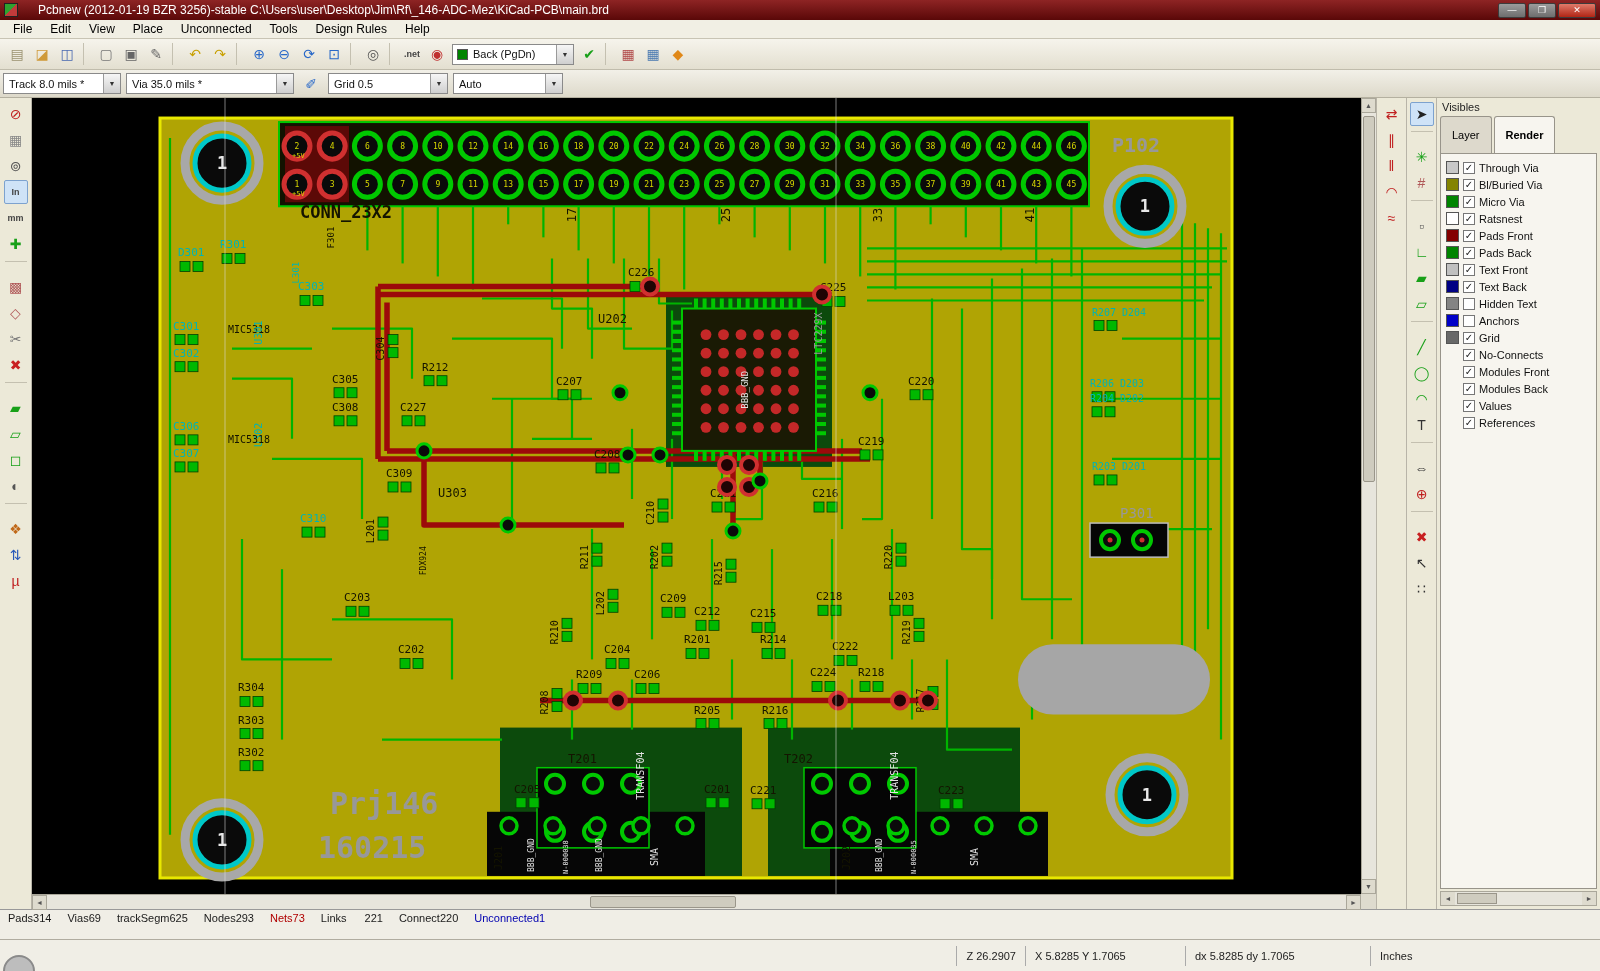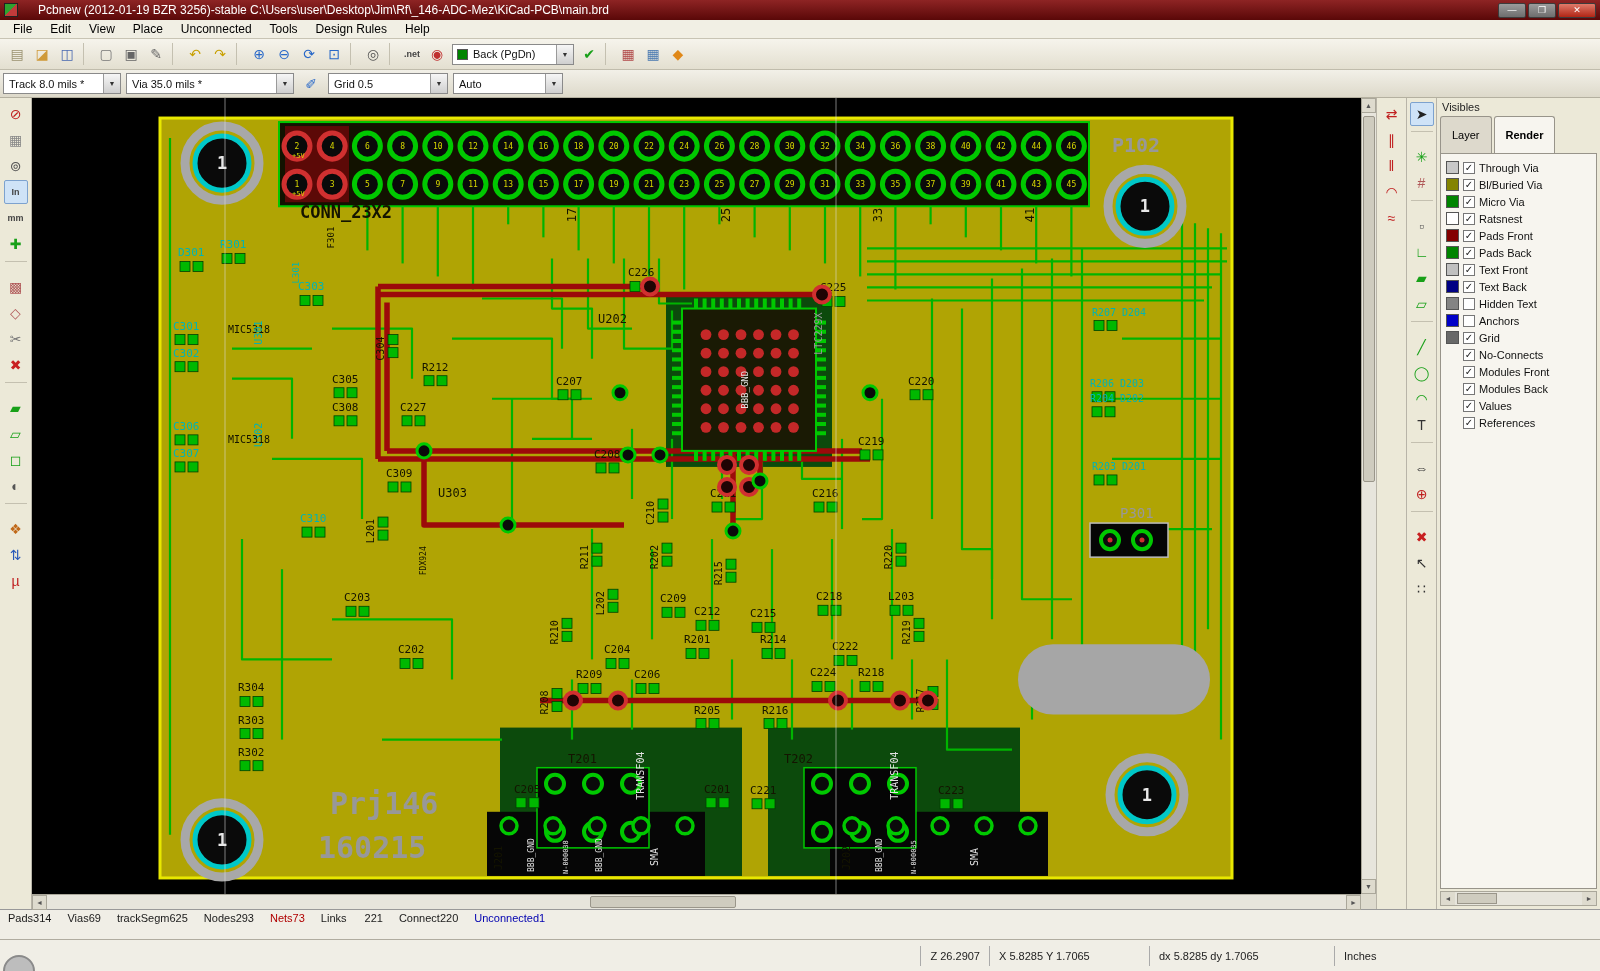--- a/index.html
+++ b/index.html
@@ -1024,16 +1024,16 @@
         <span style="color: rgb(0, 0, 176);">1</span>
       </div>
     </div>
 
   <div class="statusbar">
     <span class="orb"></span>
     <span class="sspacer"></span>
     <span class="scell">Z 26.2907</span>
     <span class="scell" style="width:160px;">X 5.8285  Y 1.7065</span>
     <span class="scell" style="width:185px;">dx 5.8285  dy 1.7065</span>
-    <span class="scell" style="width:266px;">Inches</span>
+    <span class="scell" style="width:230px;">Inches</span>
   </div>
 
 </div>
 
 </body></html>

